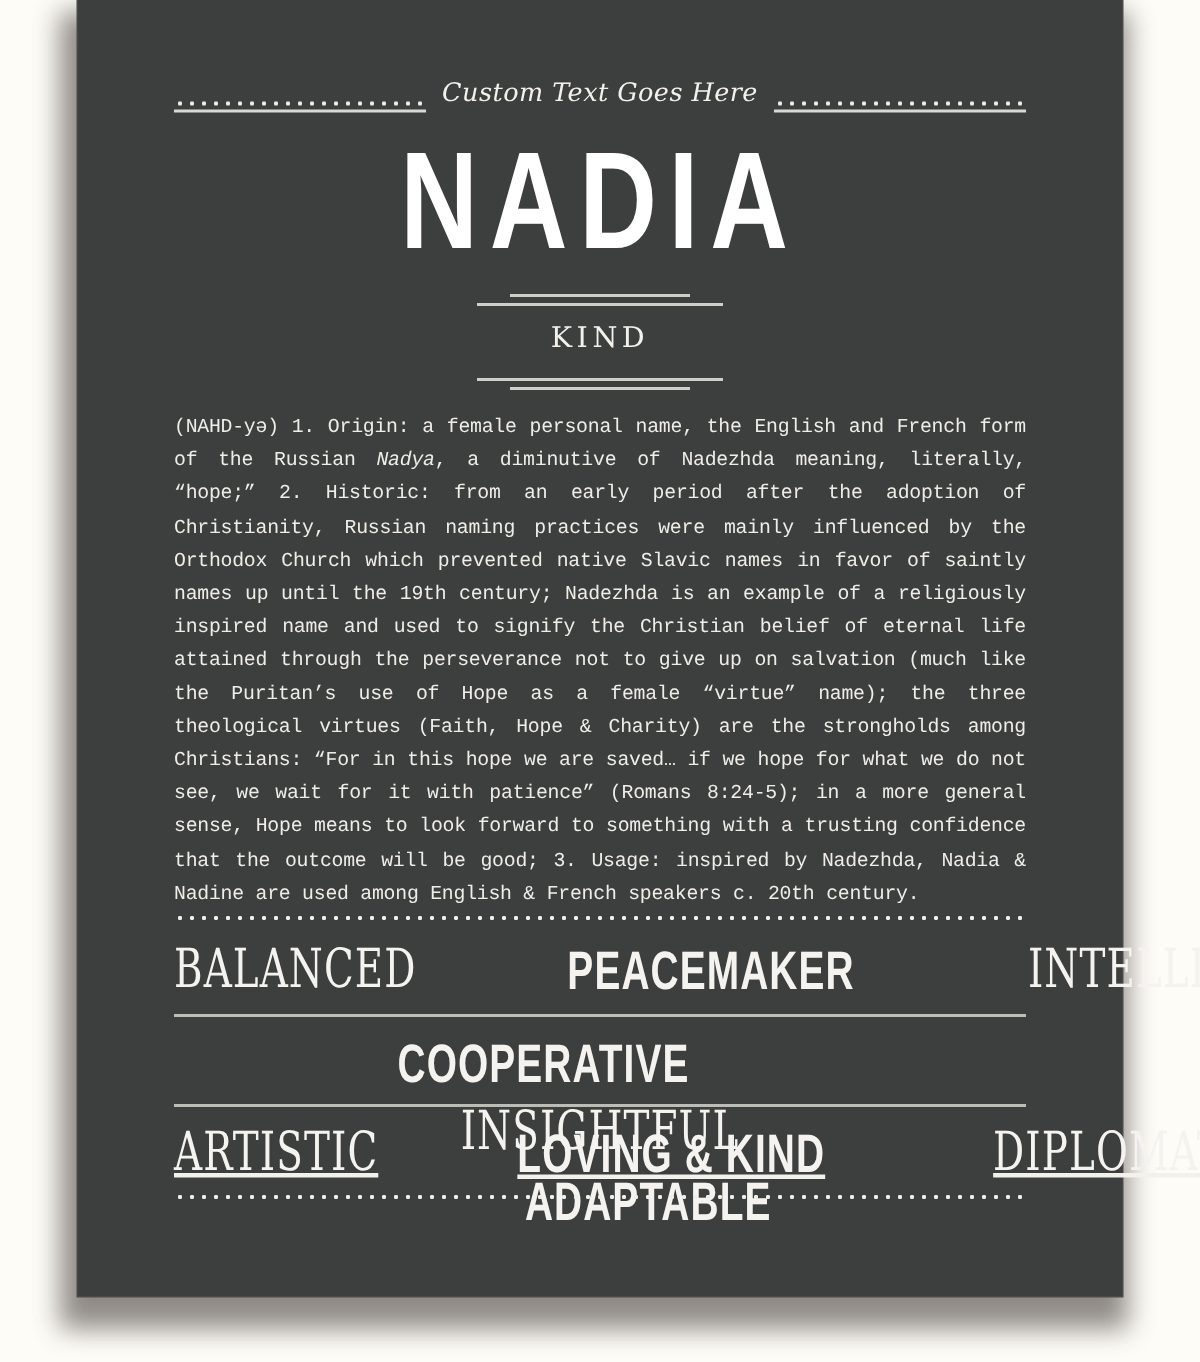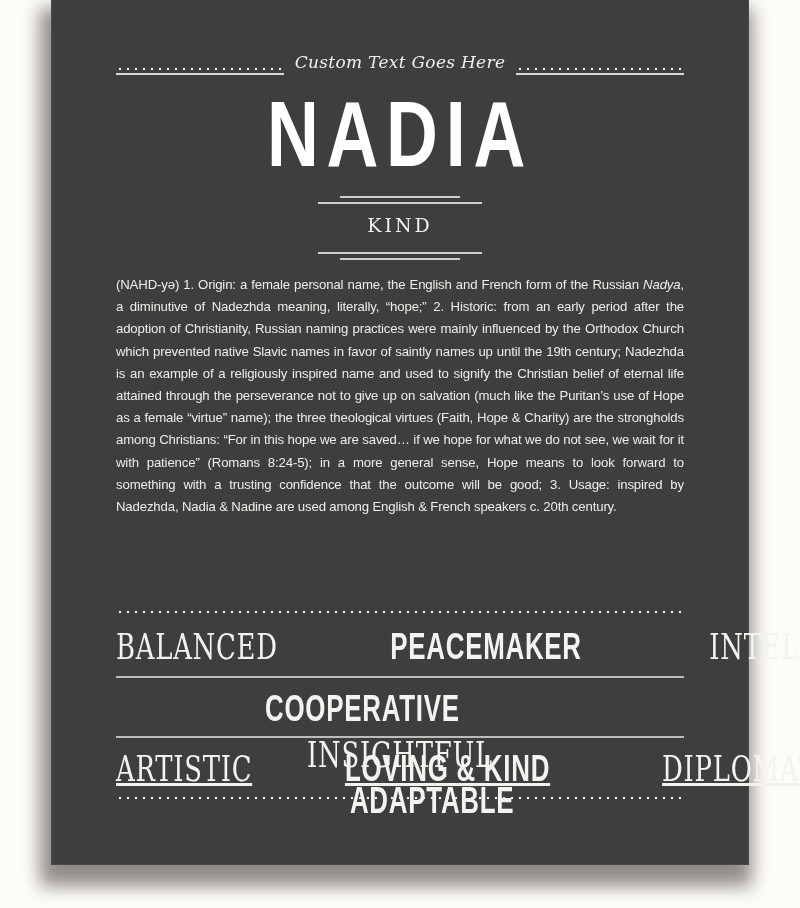--- a/index.html
+++ b/index.html
@@ -15,21 +15,21 @@
   .dotline .rule { position:absolute; left:0; right:0; top:6px; height:2px; background:#d9d9d4; }
   .script { position:absolute; left:0; width:100%; top:52px; text-align:center;
      font-family:"DejaVu Serif", serif; font-style:italic; font-size:17px; color:#f2f1ec; letter-spacing:0.3px; }
   .name { position:absolute; left:0; width:100%; top:88px; text-align:center;
      font-family:"Liberation Sans", sans-serif; font-weight:bold; font-size:92px; line-height:92px;
      letter-spacing:10px; color:#ffffff; transform:scaleX(0.78); transform-origin:center; }
   .hline { position:absolute; height:2px; background:#cfcfca; }
   .meaning { position:absolute; left:0; width:100%; top:214px; text-align:center;
      font-family:"DejaVu Serif", serif; font-size:19px; letter-spacing:3px; color:#f2f1ec; }
   .definition { position:absolute; left:64px; width:568px; top:274px;
-     font-family:Liberation Sans, sans-serif; font-size:13.2px; line-height:22.2px; color:#eeede8;
+     font-family:Liberation Mono, monospace; font-size:13.2px; line-height:22.2px; color:#eeede8;
      text-align:justify; letter-spacing:-0.15px; }
   .definition em { font-style:italic; }
   .traitrow { position:absolute; left:64px; width:568px; height:46px; display:flex; justify-content:space-between; align-items:center;
      white-space:nowrap; }
   .trait { display:inline-block; font-size:36px; line-height:46px; color:#f4f3ef; transform:scaleX(0.72); }
   .trait.light { font-family:"DejaVu Serif", serif; font-weight:normal; letter-spacing:1px; }
   .trait.bold { font-family:"Liberation Sans", sans-serif; font-weight:bold; letter-spacing:1px; }
   .rowrule { position:absolute; left:64px; width:568px; height:2px; background:#bdbdb8; }
 </style>
 </head>
@@ -56,21 +56,21 @@
   <div class="meaning">KIND</div>
   <div class="hline" style="left:266px; width:164px; top:252px;"></div>
   <div class="hline" style="left:288px; width:120px; top:258px;"></div>
 
   <div class="definition"><span>(NAHD-yə)</span><span>  1. Origin:  a female personal name, the English and French form of the Russian </span><em>Nadya</em><span>, a diminutive of Nadezhda meaning, literally, “hope;” 2. Historic:  from an early period after the adoption of Christianity, Russian naming practices were mainly influenced by the Orthodox Church which prevented native Slavic names in favor of saintly names up until the 19th century; Nadezhda is an example of a religiously inspired name and used to signify the Christian belief of eternal life attained through the perseverance not to give up on salvation (much like the Puritan’s use of Hope as a female “virtue” name); the three theological virtues (Faith, Hope &amp; Charity) are the strongholds among Christians: “For in this hope we are saved… if we hope for what we do not see, we wait for it with patience” (Romans 8:24-5); in a more general sense, Hope means to look forward to something with a trusting confidence that the outcome will be good;  3. Usage: inspired by Nadezhda, Nadia &amp; Nadine are used among English &amp; French speakers c. 20th century.</span></div>
 
   <div class="dotline" style="left:64px; width:568px; top:610px;">
     <div class="dots"></div>
   </div>
 
-  <div class="traitrow" style="top:624px;gap:12px;">
+  <div class="traitrow" style="top:624px;">
     <span class="trait light" style="transform-origin:left center;">BALANCED</span>
     <span class="trait bold">PEACEMAKER</span>
     <span class="trait light" style="transform-origin:right center;">INTELLIGENT</span>
   </div>
   <div class="rowrule" style="top:676px;"></div>
 
   <div class="traitrow" style="top:686px;flex-direction:column;">
     <span class="trait bold" style="transform-origin:left center;">COOPERATIVE</span>
     <span class="trait light">INSIGHTFUL</span>
     <span class="trait bold" style="transform-origin:right center;">ADAPTABLE</span>

